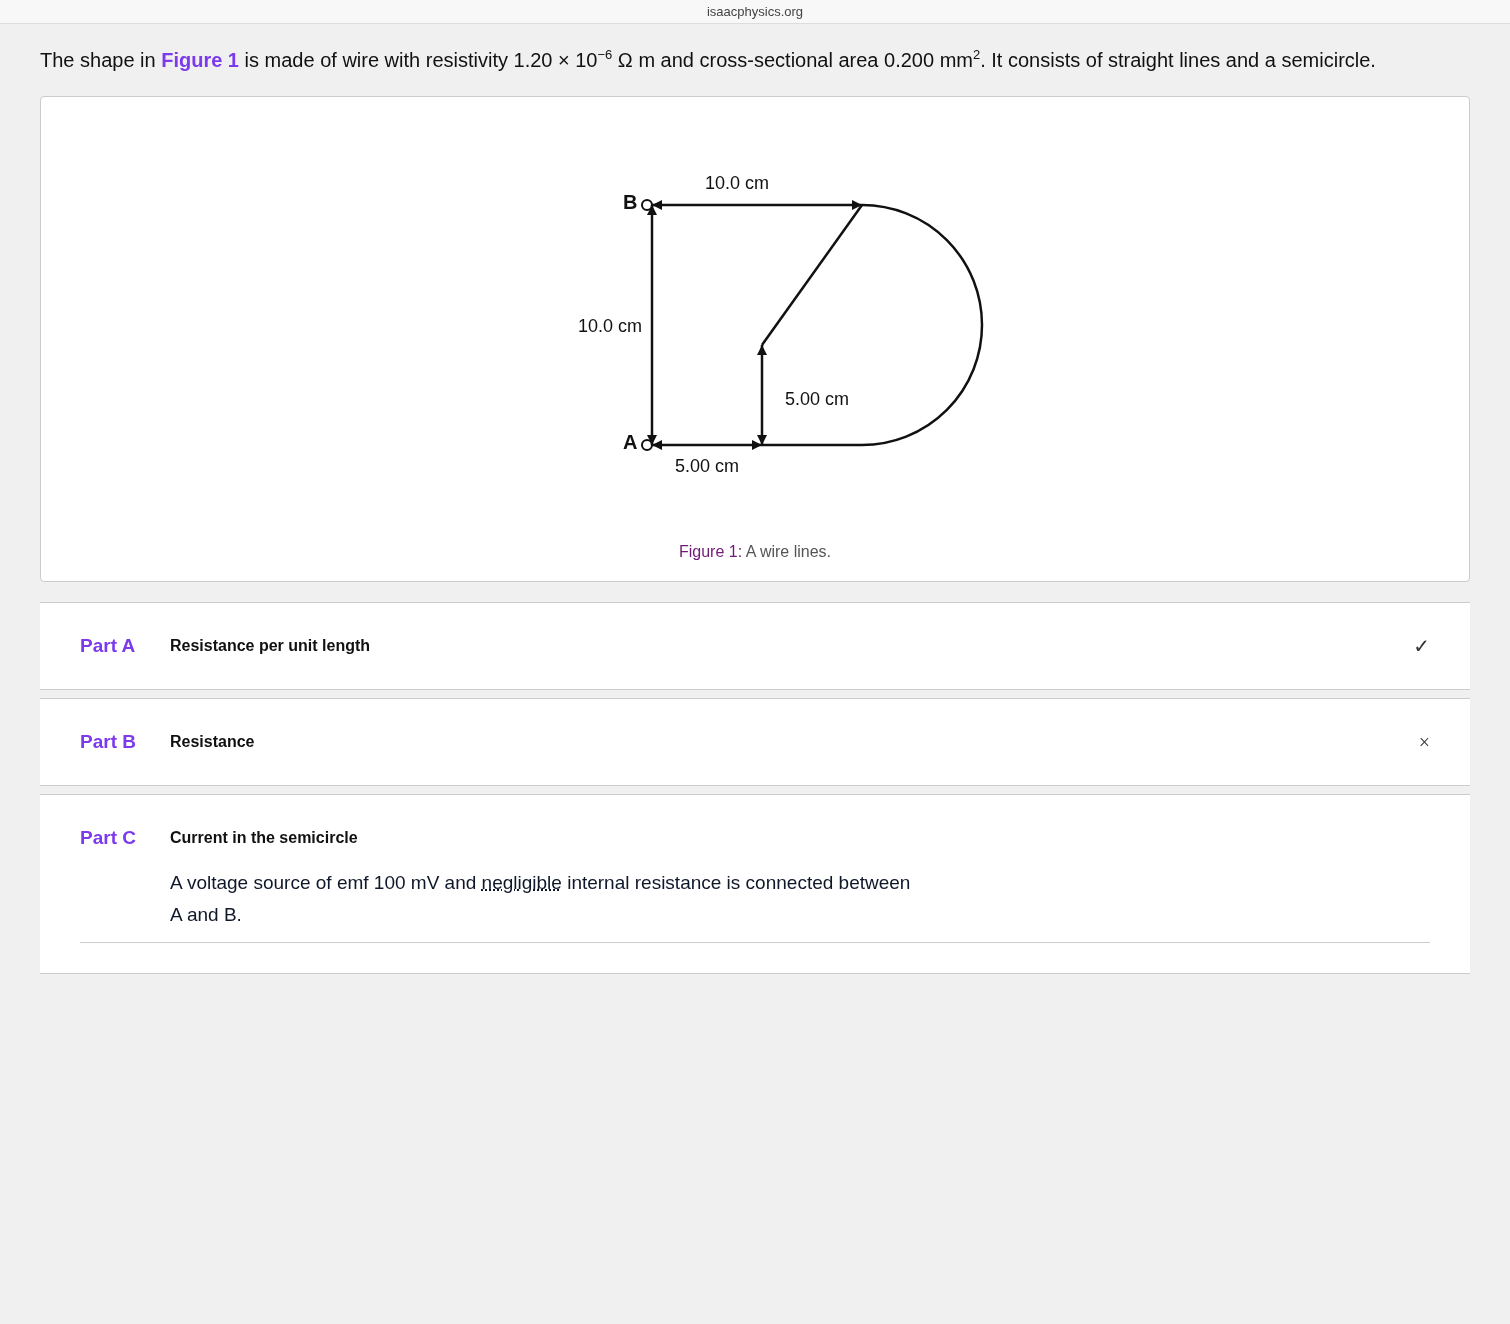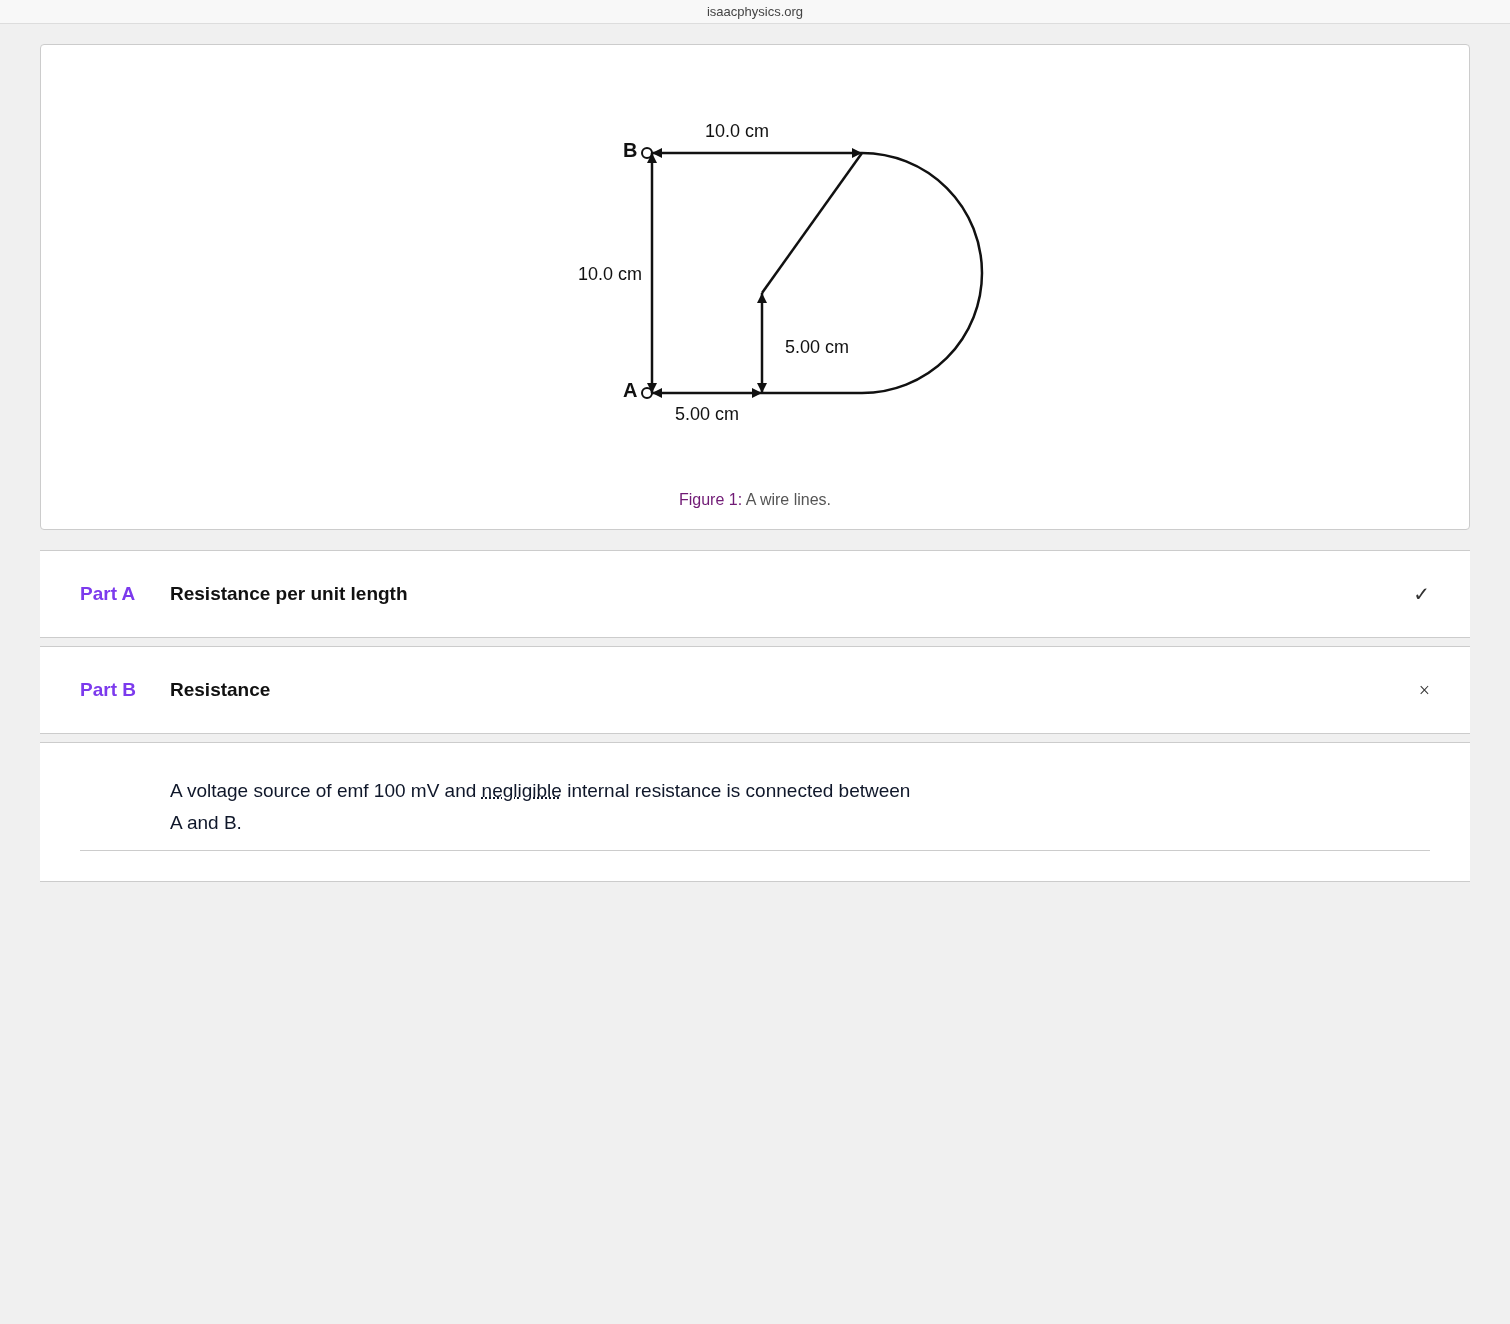--- a/index.html
+++ b/index.html
@@ -88,21 +88,21 @@
     .part-label {
       color: #7c3aed;
       font-weight: bold;
       font-size: 19px;
       font-family: Arial, sans-serif;
       min-width: 90px;
       flex-shrink: 0;
     }
     .part-title {
       font-weight: bold;
-      font-size: 19px;
+      font-size: 16px;
       font-family: Arial, sans-serif;
       color: #111;
     }
     .part-status {
       position: absolute;
       right: 40px;
       font-size: 20px;
       color: #555;
     }
     .part-status.check {
@@ -137,20 +137,23 @@
   </style>
 </head>
 <body>
 
 <div class="top-bar">
   <span>isaacphysics.org</span>
 </div>
 
 <div class="content-area">
 
+  <p class="problem-text">
+    <span>The shape in </span><span class="figure-ref">Figure 1</span><span> is made of wire with resistivity 1.20 × 10<sup>−6</sup> Ω m and cross-sectional area 0.200 mm<sup>2</sup>. It consists of straight lines and a semicircle.</span>
+  </p>
 
   <div class="figure-container">
     <svg class="diagram-svg" width="560" height="400" viewBox="0 0 560 400">
 
       <text x="148" y="82" font-size="20" font-family="Arial" font-weight="bold" fill="#111">B</text>
 
       <circle cx="172" cy="78" r="5" fill="none" stroke="#111" stroke-width="2"></circle>
 
       <text x="148" y="322" font-size="20" font-family="Arial" font-weight="bold" fill="#111">A</text>
 
@@ -211,19 +214,23 @@
     <span class="part-status check">✓</span>
   </div>
 
   <div class="part-row" style="margin-top:8px;">
     <span class="part-label">Part B</span>
     <span class="part-title">Resistance</span>
     <span class="part-status cross">×</span>
   </div>
 
   <div class="part-row part-c" style="margin-top:8px;">
+    <div class="part-c-header">
+      <span class="part-label">Part C</span>
+      <span class="part-title">Current in the semicircle</span>
+    </div>
     <div class="part-c-body">
       <span>A voltage source of emf 100 mV and </span><span class="underline-dotted">negligible</span><span> internal resistance is connected between</span><br><span>A and B.</span>
     </div>
     <div class="divider-line"></div>
   </div>
 
 </div>
 
 </body></html>

